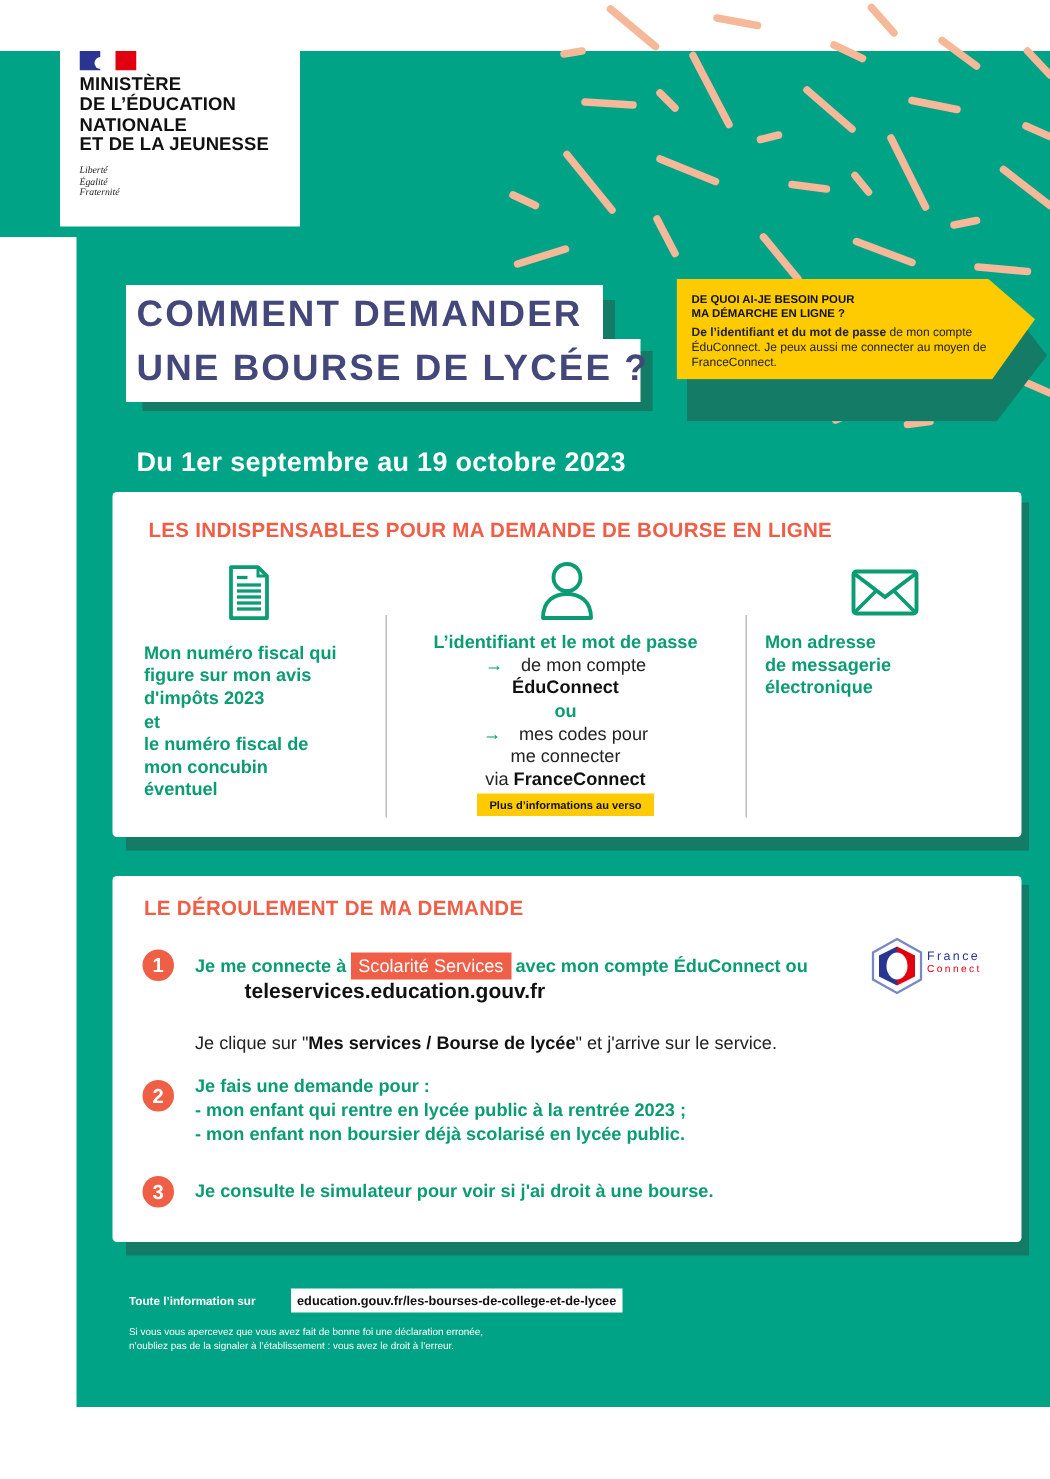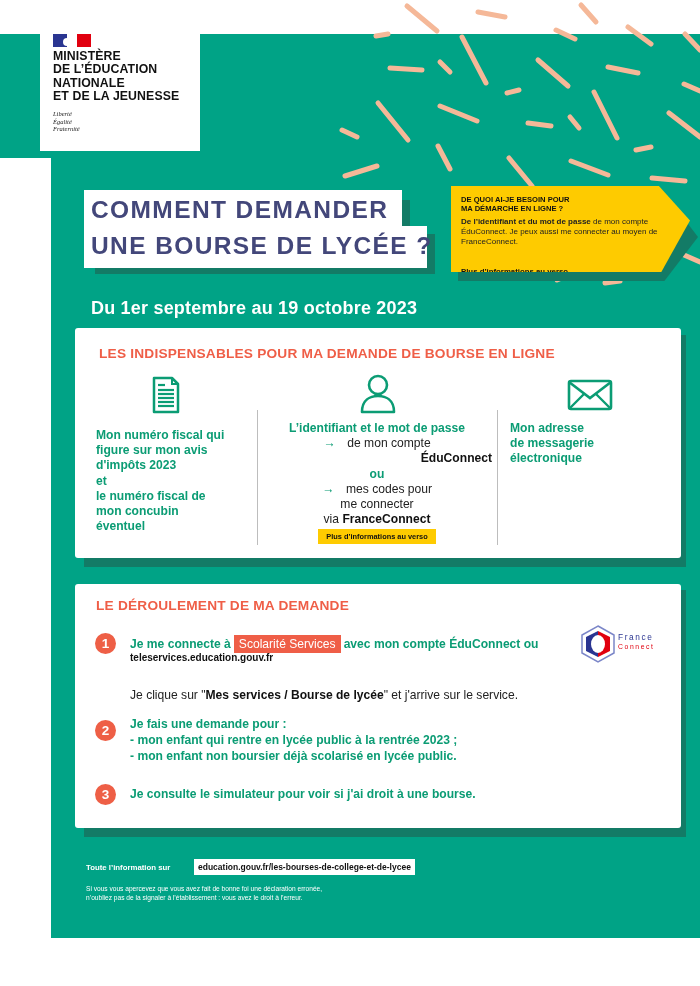--- a/index.html
+++ b/index.html
@@ -20,21 +20,21 @@
 
   
   .title-shadow1 { position: absolute; left: 95px; top: 200px; width: 315px; height: 36px; background: #137b66; }
   .title-shadow2 { position: absolute; left: 95px; top: 234px; width: 340px; height: 40px; background: #137b66; }
   .title-box1 { position: absolute; left: 84px; top: 190px; width: 318px; height: 40px; background: #fff; }
   .title-box2 { position: absolute; left: 84px; top: 226px; width: 343px; height: 42px; background: #fff; }
   .title-line { position: absolute; left: 91px; font-weight: 700; font-size: 24.5px; color: #43477a; letter-spacing: 1.4px; white-space: nowrap; }
 
   
   .yellow-shadow { position: absolute; left: 458px; top: 193px; width: 240px; height: 88px; background: #137b66; clip-path: polygon(0 0, 86% 0, 100% 50%, 86% 100%, 0 100%); }
-  .yellow { position: absolute; left: 451px; top: 186px; width: 239px; height: 86px; background: #fecb00; clip-path: polygon(0 0, 87% 0, 100% 40%, 88% 100%, 0 100%); padding: 9px 0 14px 10px; }
+  .yellow { position: absolute; left: 451px; top: 186px; width: 239px; height: 67px; background: #fecb00; clip-path: polygon(0 0, 87% 0, 100% 40%, 88% 100%, 0 100%); padding: 9px 0 14px 10px; }
   .y-head { font-weight: 700; font-size: 7.6px; line-height: 9px; color: #111; }
   .y-body { margin-top: 4px; font-size: 8px; line-height: 10px; color: #222; width: 210px; }
   .y-body b { font-weight: 700; }
   .y-more { margin-top: 20px; font-weight: 700; font-size: 7.8px; color: #111; }
 
   .date { position: absolute; left: 91px; top: 298px; font-weight: 700; font-size: 18px; color: #fff; letter-spacing: 0.2px; }
 
   
   .card-shadow { position: absolute; background: #137b66; }
   .card { position: absolute; background: #fff; border-radius: 3px; }
@@ -42,29 +42,29 @@
   .card1s { left: 84px; top: 335px; width: 602px; height: 232px; }
   .card2 { left: 75px; top: 584px; width: 606px; height: 244px; }
   .card2s { left: 84px; top: 590px; width: 602px; height: 247px; }
 
   .section-h { position: absolute; font-weight: 700; font-size: 13.7px; color: #ef5e47; letter-spacing: 0.2px; white-space: nowrap; }
 
   .icon { position: absolute; }
   .col-text { position: absolute; font-size: 12.1px; line-height: 15.2px; color: #0b9c74; font-weight: 700; }
   .col-mid { position: absolute; text-align: center; font-size: 12.1px; line-height: 15.2px; color: #222; }
   .col-mid .g { color: #0b9c74; font-weight: 700; }
-  .col-mid .k { color: #111; font-weight: 700; text-align: right; }
+  .col-mid .k { color: #111; font-weight: 700; }
   .arrow { color: #0b9c74; display: inline-block; width: 24px; text-align: left; }
   .pill { display: inline-block; background: #fecb00; font-size: 7.4px; font-weight: 700; color: #111; padding: 3px 8px; margin-top: 2px; line-height: 9px; }
   .divider { position: absolute; width: 1px; background: #bdbdbd; }
 
   .step-num { position: absolute; width: 21px; height: 21px; border-radius: 50%; background: #ee5f46; color: #fff; font-weight: 700; font-size: 13.5px; text-align: center; line-height: 21px; }
   .step-text { position: absolute; font-size: 12.1px; line-height: 16px; color: #0b9c74; font-weight: 700; white-space: nowrap; }
   .badge-ss { display: inline-block; background: #ef5e47; color: #fff; font-weight: 400; padding: 1px 5px; margin: 0 3px; }
-  .black-bold { position: absolute; font-size: 10px; font-weight: 700; color: #111; white-space: nowrap; }
+  .black-bold { position: absolute; font-size: 14px; font-weight: 700; color: #111; white-space: nowrap; margin-left: 33px; }
   .black-text { position: absolute; font-size: 12.1px; color: #222; white-space: nowrap; }
   .black-text b { color: #111; }
 
   .fc-logo { position: absolute; left: 578px; top: 624px; width: 40px; height: 40px; }
   .fc-label { position: absolute; left: 618px; top: 632px; font-size: 8.3px; line-height: 10px; letter-spacing: 1.6px; }
 
   .footer1 { position: absolute; left: 86px; top: 863px; font-size: 7.8px; color: #fff; font-weight: 700; white-space: nowrap; }
   .footer-link { position: absolute; left: 194px; top: 859px; background: #fff; color: #111; font-size: 8.5px; font-weight: 700; padding: 3px 4px; white-space: nowrap; }
   .footer2 { position: absolute; left: 86px; top: 884px; font-size: 6.6px; line-height: 9px; color: #fff; white-space: nowrap; }
 </style>

